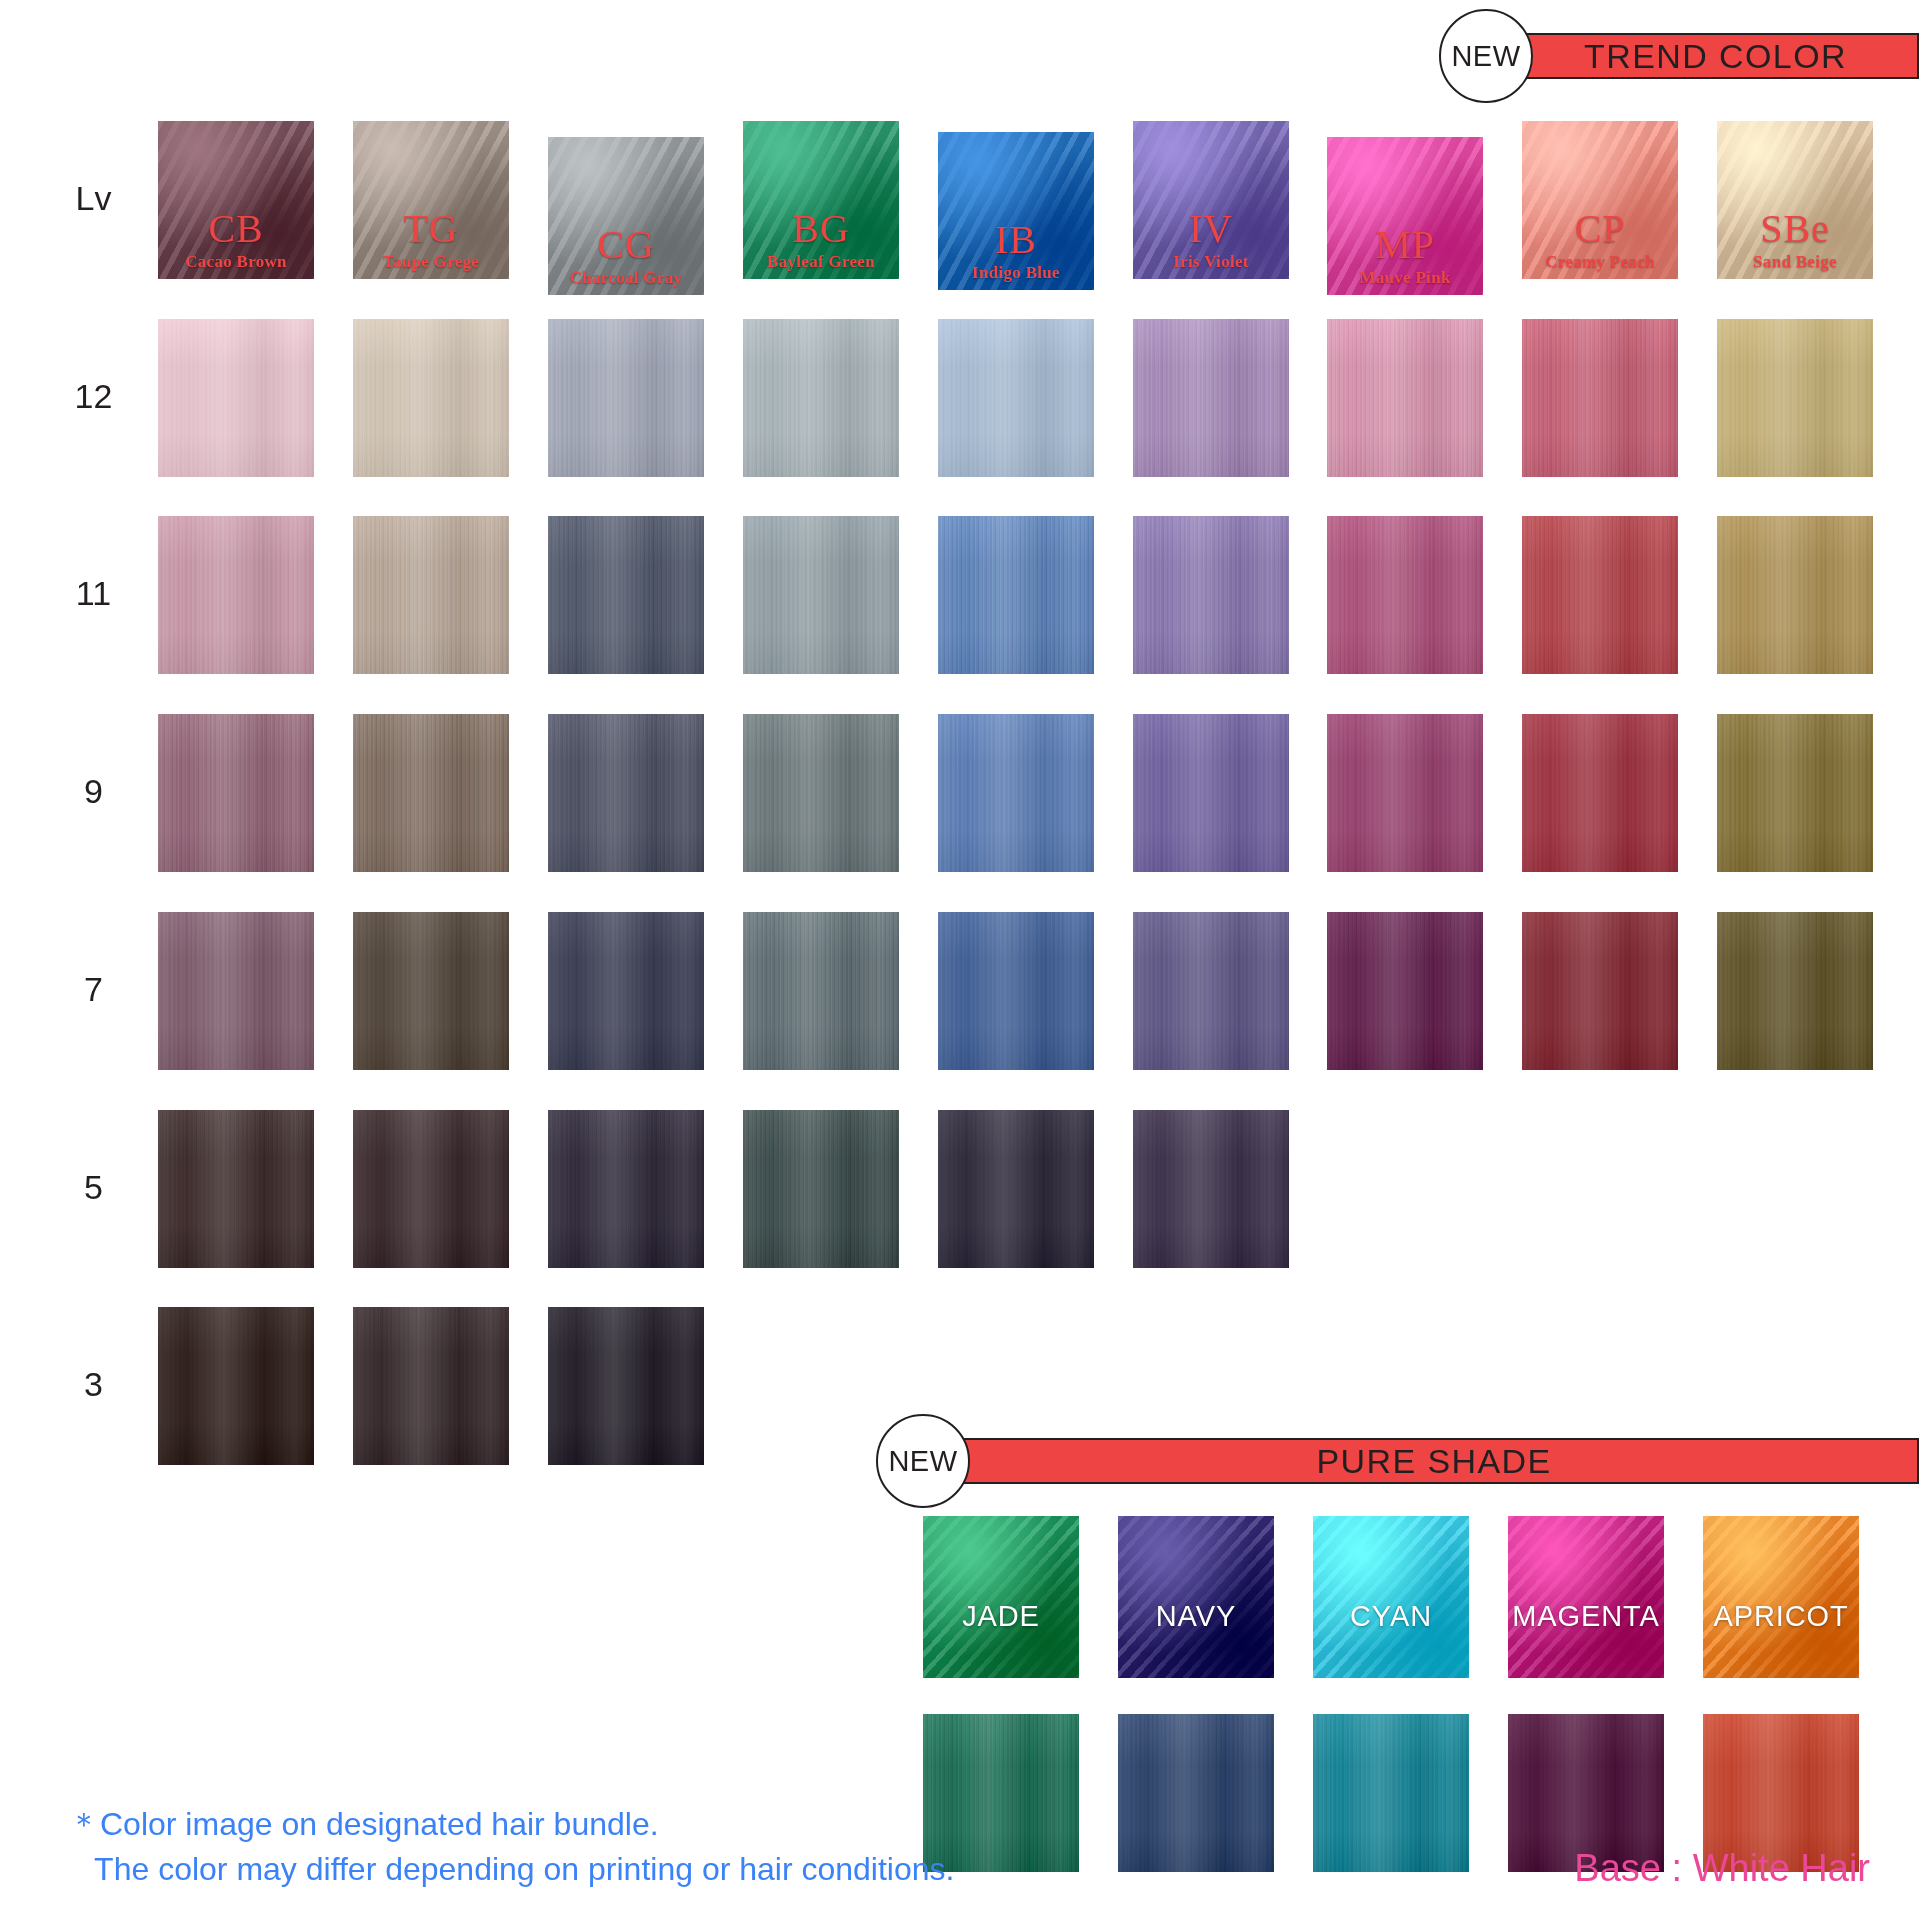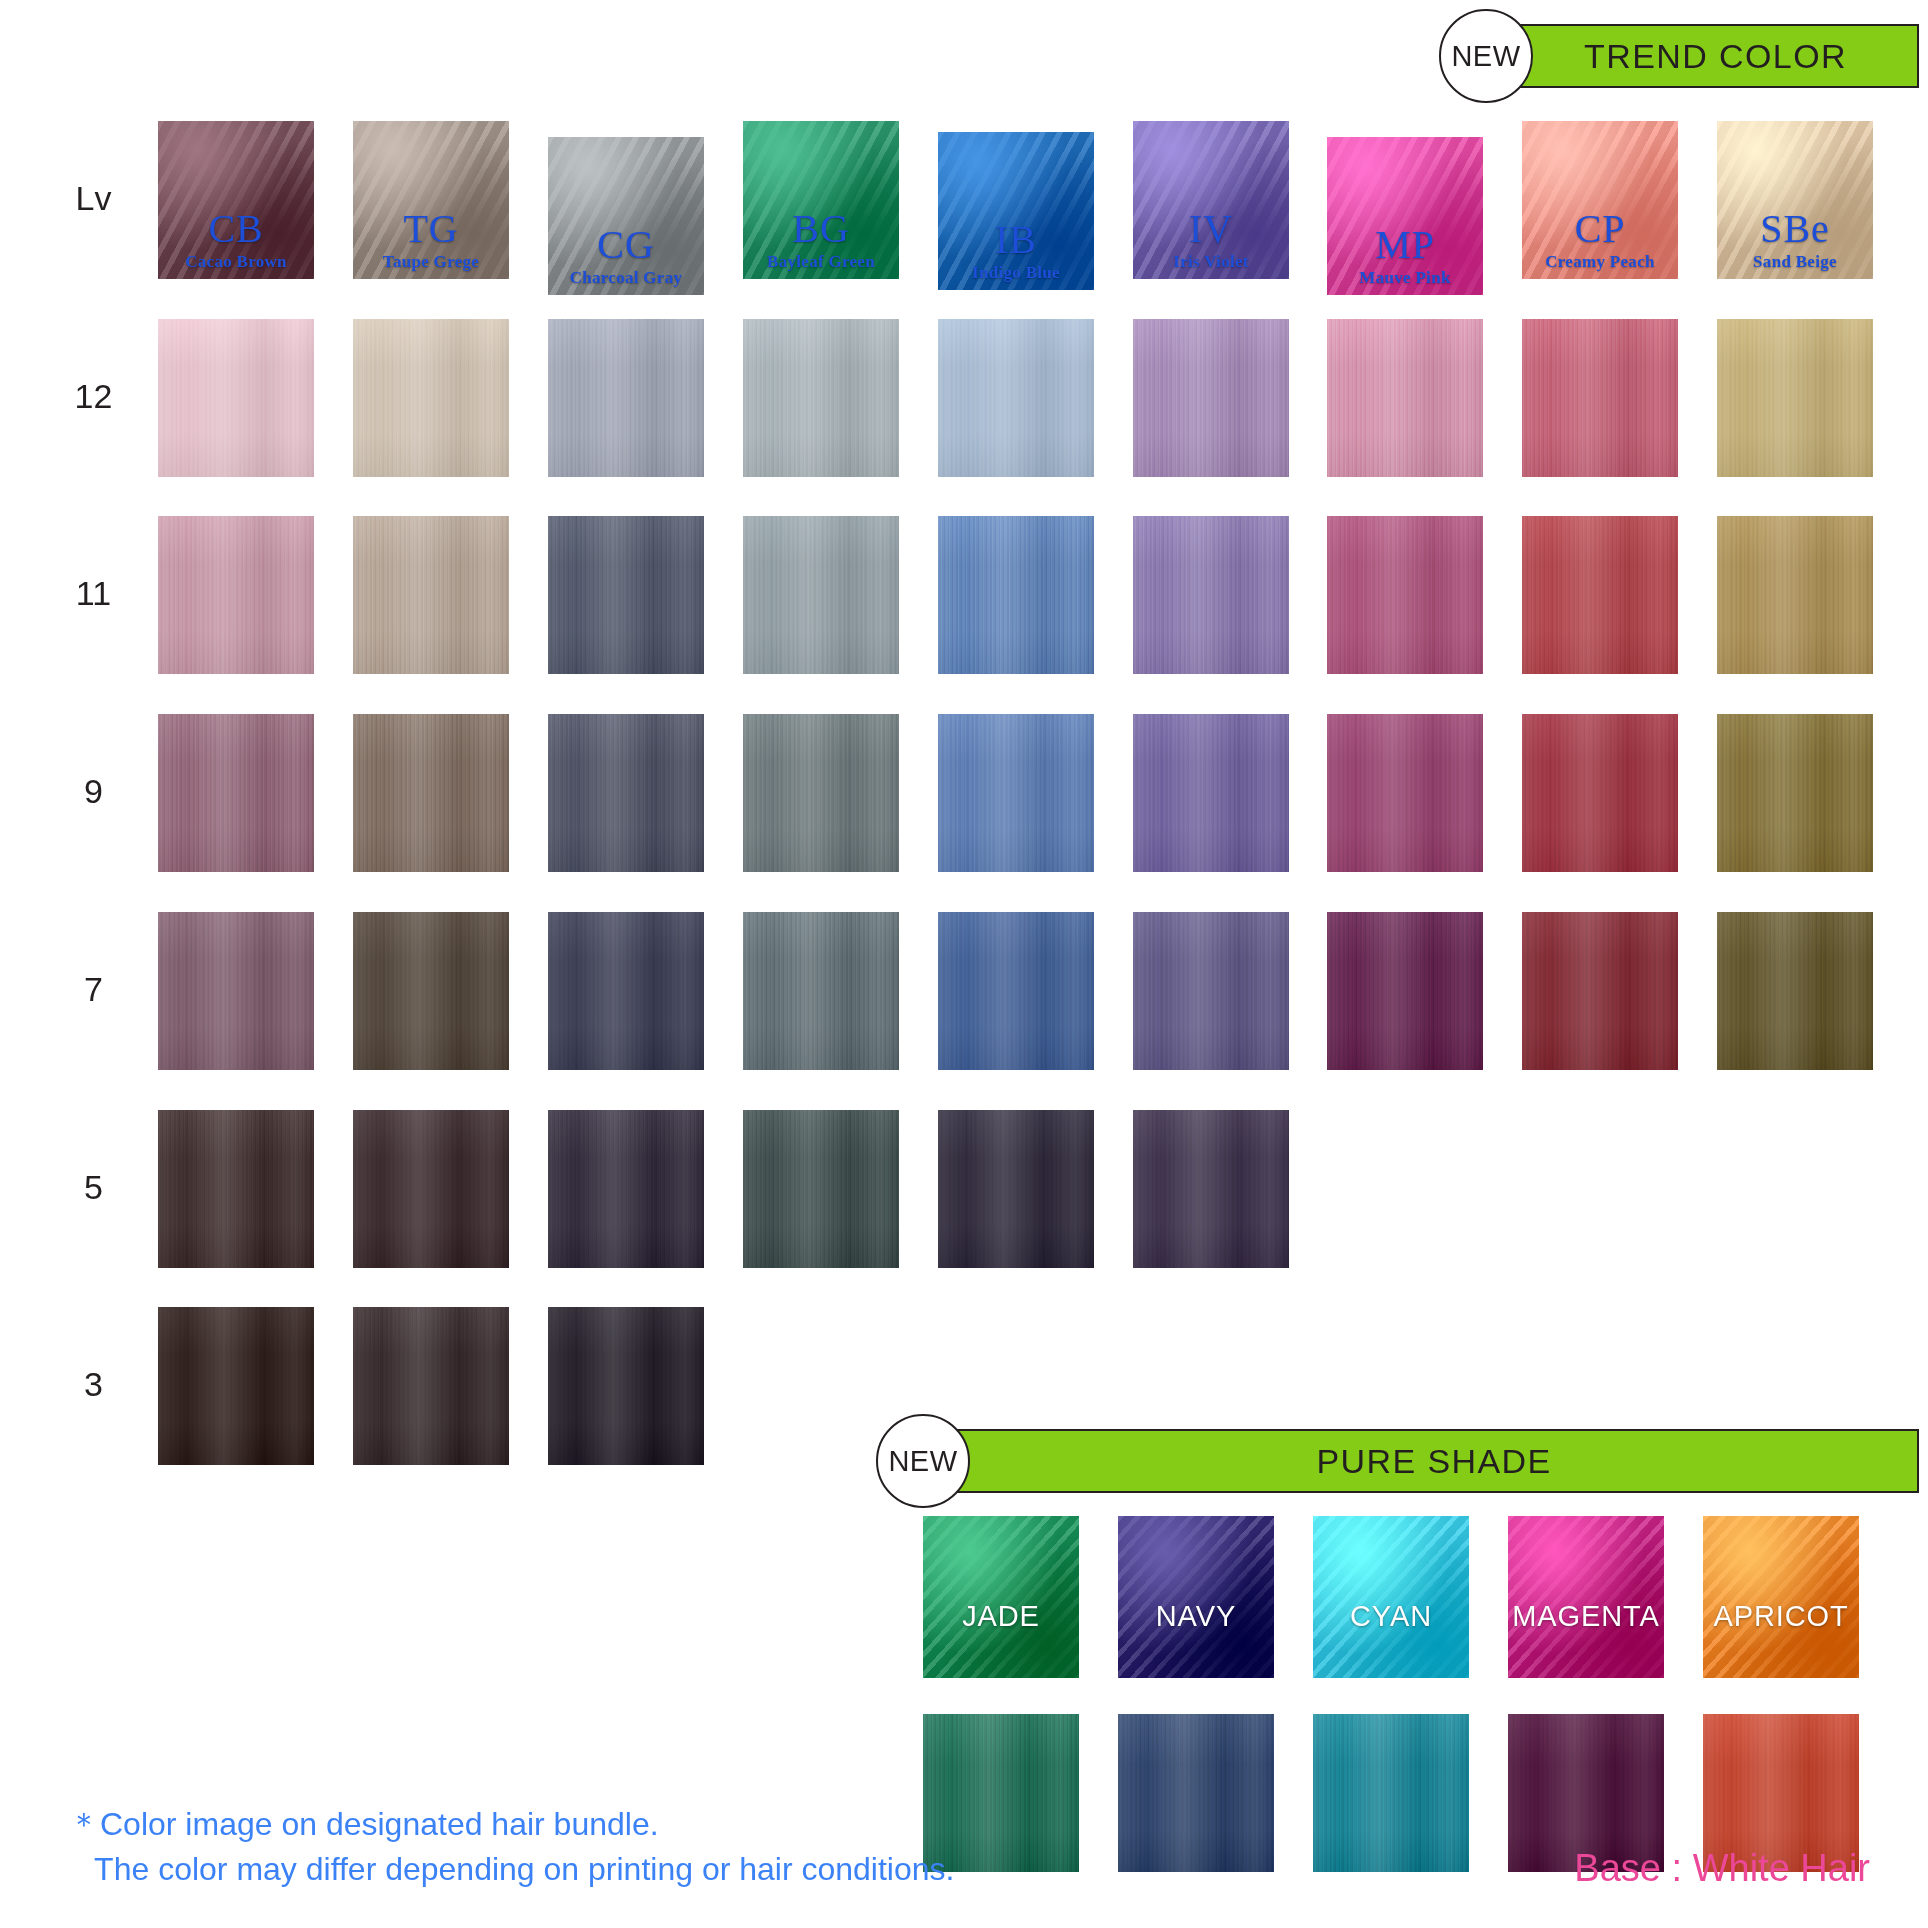--- a/index.html
+++ b/index.html
@@ -30,22 +30,22 @@
     display: flex; align-items: center; justify-content: center;
     font-size: 29px;
     letter-spacing: 0.5px;
     color: #231f20;
     position: relative;
     z-index: 3;
     flex: 0 0 auto;
   }
   .band-bar {
     border: 2.8px solid #231f20;
-    background: #84cc16;
-    height: 64px;
+    background: #ef4444;
+    height: 46px;
     display: flex; align-items: center; justify-content: center;
     margin-left: -21px;
     position: relative;
     z-index: 1;
     flex: 1 1 auto;
   }
   .band-bar span {
     font-size: 34px;
     letter-spacing: 1.4px;
     color: #231f20;
@@ -81,21 +81,21 @@
     width: 156px; height: 158px;
   }
   .hdr-swatch .hdr-inner {
     position: absolute; inset: 0;
   }
   .hdr-text {
     position: absolute;
     left: 0; right: 0;
     bottom: 9.4px;
     text-align: center;
-    color: #1d4ed8;
+    color: #ef4444;
     text-shadow: 0 0.9px 1.9px rgba(0,0,0,.35);
     line-height: 1;
     pointer-events: none;
   }
   .hdr-code {
     display: block;
     font-family: "Liberation Serif", serif;
     font-size: 40px;
     letter-spacing: 0.9px;
     margin-bottom: 3.8px;

